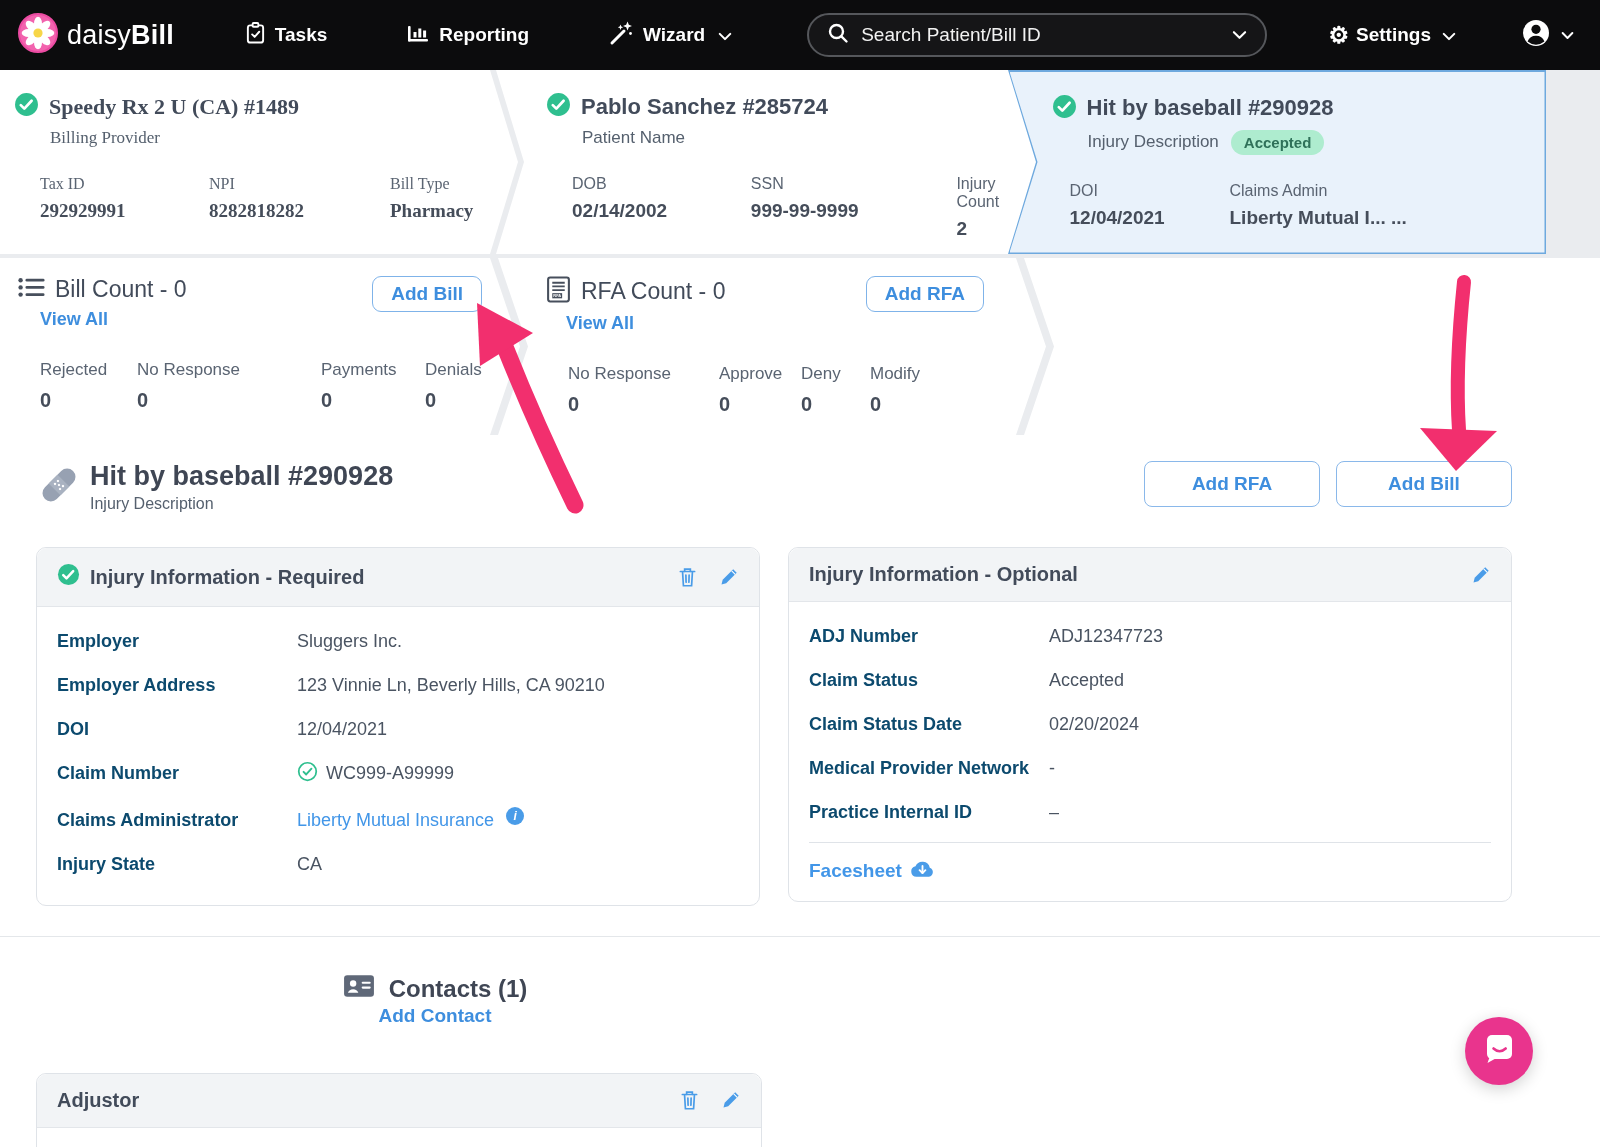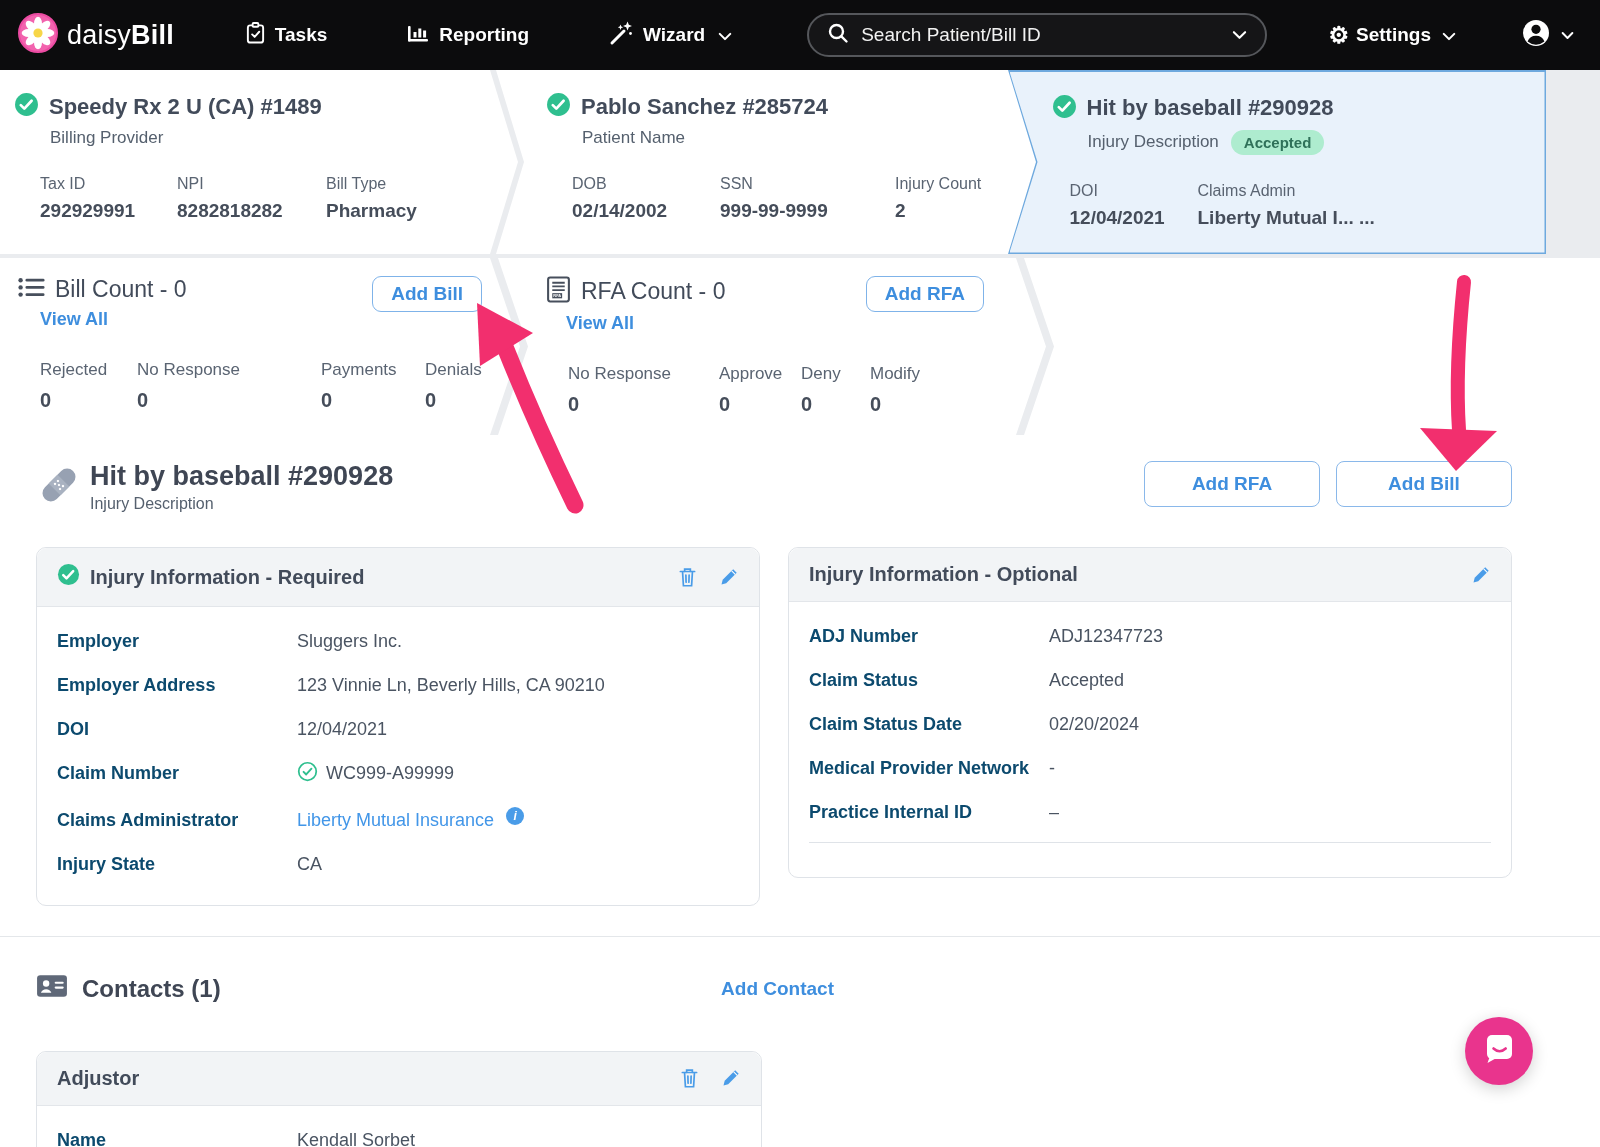--- a/index.html
+++ b/index.html
@@ -25,31 +25,31 @@
   .search-pill input { flex:1; background:transparent; border:none; outline:none; color:#fff; font-size:19px; margin-left:12px;
     font-family:"Liberation Sans", sans-serif; }
   .search-pill input::placeholder { color:#f2f2f2; opacity:1; }
   .settings { display:flex; align-items:center; gap:7px; color:#fff; font-size:19px; font-weight:700; margin-left:26px; cursor:pointer; }
   .gear { font-size:23px; line-height:1; }
   .user { display:flex; align-items:center; gap:6px; margin-left:30px; cursor:pointer; }
 
   
   .crumbs { position:relative; height:184px; }
   .crumb { position:absolute; top:0; height:100%; background:#fff; }
-  .crumb.c1 { left:0; width:518px; clip-path:polygon(0 0, calc(100% - 28px) 0, 100% 50%, calc(100% - 28px) 100%, 0 100%); padding:22px 0 0 14px; }
+  .crumb.c1 { left:0; width:518px; clip-path:polygon(0 0, calc(100% - 28px) 0, 100% 50%, calc(100% - 28px) 100%, 0 100%); padding:22px 0 0 14px;font-family:Liberation Serif, serif; }
   .crumb.c2 { left:496px; width:546px; clip-path:polygon(0 0, calc(100% - 28px) 0, 100% 50%, calc(100% - 28px) 100%, 0 100%, 28px 50%); padding:22px 0 0 50px; }
   .c3-outer { position:absolute; top:0; left:1008px; width:538px; height:100%; background:#6ea9de;
     clip-path:polygon(0 0,100% 0,100% 100%,0 100%,28px 50%); }
   .c3-inner { position:absolute; inset:1.5px; background:#e9f2fb;
     clip-path:polygon(0 0,100% 0,100% 100%,0 100%,28px 50%); padding:22px 0 0 42px; }
   .crumb-title { display:flex; align-items:center; gap:10px; }
   .crumb-title .t { font-size:22px; font-weight:700; color:#424b5a; }
   .crumb-sub { margin:7px 0 0 36px; font-size:17px; color:#55606e; display:flex; align-items:center; gap:12px; }
   .badge { background:#aeeccf; color:#2f7159; font-size:15px; font-weight:700; padding:4px 13px; border-radius:13px; }
-  .crumb-fields { display:flex; margin:27px 0 0 26px; }
+  .crumb-fields { display:flex; margin:27px 0 0 26px;gap:32px; }
   .cf { margin-right:0; }
   .cf .lbl { font-size:16px; color:#5a6472; }
   .cf .val { font-size:19px; font-weight:700; color:#454d5a; margin-top:7px; }
   .c1 .cf:nth-child(1){ width:137px; } .c1 .cf:nth-child(2){ width:149px; }
   .c2 .cf:nth-child(1){ width:148px; } .c2 .cf:nth-child(2){ width:175px; }
   .c3f .cf:nth-child(1){ width:128px; }
   .c3f { margin-left:18px; }
 
   
   .row2 { position:relative; height:177px; margin-top:4px; }
@@ -96,21 +96,21 @@
   .frow { display:flex; padding:9px 0; font-size:18px; }
   .frow .flabel { width:240px; flex:0 0 240px; font-weight:700; color:#0c4a6e; line-height:1.45; }
   .frow .fvalue { color:#4a5462; line-height:1.45; display:flex; align-items:flex-start; gap:8px; }
   .link { color:#4296e8; cursor:pointer; }
   .info-dot { display:inline-flex; align-items:center; justify-content:center; width:18px; height:18px; border-radius:50%;
     background:#4a9ce8; color:#fff; font-size:12px; font-weight:700; font-style:italic; margin-left:4px; }
   .opt-div { border-top:1px solid #dfe3e8; margin:8px 0 16px; }
   .facesheet { display:flex; align-items:center; gap:8px; font-size:19px; font-weight:700; color:#4296e8; cursor:pointer; }
 
   .section-div { border-top:1px solid #e4e7ea; margin:30px -88px 0 -36px; }
-  .contacts-head { margin-top:36px; width:798px; display:flex; align-items:center; justify-content:space-between; }
+  .contacts-head { margin-top:36px; width:798px; display:flex; align-items:center; justify-content:space-between;flex-direction:column; }
   .contacts-title { display:flex; align-items:center; gap:14px; font-size:24px; font-weight:700; color:#3f4654; }
   .add-contact { font-size:19px; font-weight:700; color:#3e8ede; cursor:pointer; }
   .adjustor { width:726px; margin-top:46px; min-height:180px; }
 
   
   .arrows { position:absolute; left:0; top:0; width:1600px; height:1147px; pointer-events:none; z-index:60; }
   .chat-fab { position:absolute; left:1465px; top:1017px; width:68px; height:68px; border-radius:50%;
     background:#e9348d; display:flex; align-items:center; justify-content:center; cursor:pointer; z-index:70;
     box-shadow:0 4px 16px rgba(0,0,0,.18); }
 </style>
@@ -513,20 +513,32 @@
         </div>
         <div class="frow">
           <div class="flabel">Medical Provider Network</div>
           <div class="fvalue">-</div>
         </div>
         <div class="frow">
           <div class="flabel">Practice Internal ID</div>
           <div class="fvalue">–</div>
         </div>
         <div class="opt-div"></div>
+        <div class="facesheet">
+          <span>Facesheet</span>
+          <span>
+            <svg width="25" height="19" viewBox="0 0 24 18">
+              <path d="M6.2 17a5.1 5.1 0 0 1-.9-10.1A7.2 7.2 0 0 1 19 8.2 4.6 4.6 0 0 1 18.2 17z" fill="#4a9ce8"></path>
+              <g stroke="#fff" stroke-width="1.8" fill="none" stroke-linecap="round" stroke-linejoin="round">
+                <line x1="12" y1="6.5" x2="12" y2="13.2"></line>
+                <polyline points="9.2,10.6 12,13.4 14.8,10.6"></polyline>
+              </g>
+            </svg>
+          </span>
+        </div>
       </div>
     </div>
   </div>
 
   <div class="section-div"></div>
 
   <div class="contacts-head">
     <div class="contacts-title">
       <span>
         <svg width="32" height="26" viewBox="0 0 30 24">

